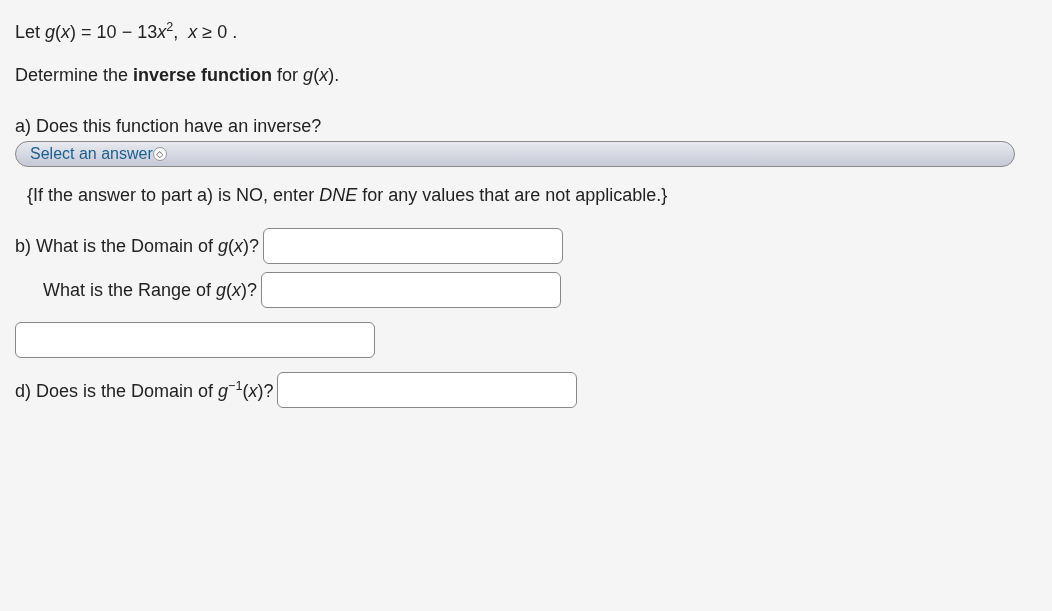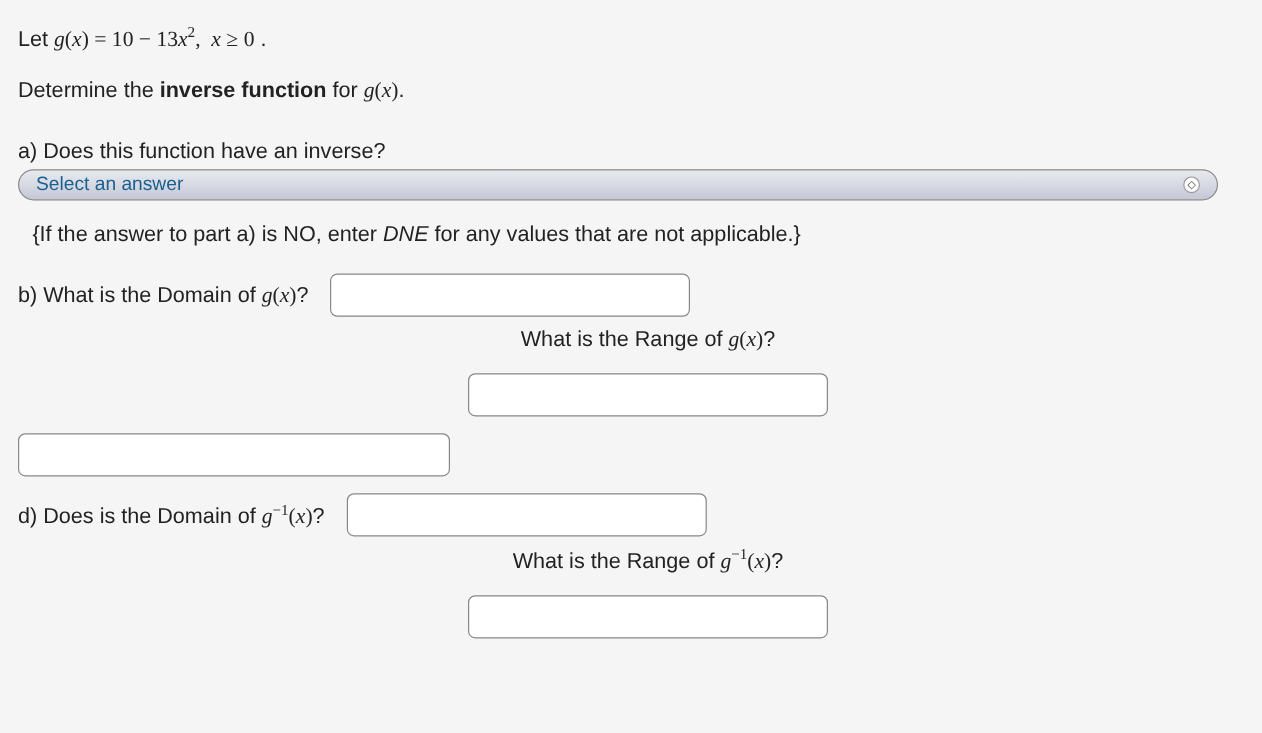--- a/index.html
+++ b/index.html
@@ -6,21 +6,21 @@
     body {
       font-family: Arial, Helvetica, sans-serif;
       font-size: 18px;
       color: #222;
       background: #f5f5f5;
       padding: 20px 15px;
       width: 1052px;
       height: 611px;
     }
     .line { margin-bottom: 22px; }
-    .math { font-family: Liberation Serif, serif; font-style: italic; }
+    .math { font-family: Liberation Sans, sans-serif; font-style: italic; }
     .math .paren { font-style: normal; }
     .math sup { font-size: 0.7em; vertical-align: super; font-style: normal; }
     .math .num { font-style: normal; }
     .bold { font-weight: bold; font-style: normal; }
     .dne { font-style: italic; text-align: center; }
     
     .select-wrap {
       position: relative;
       width: 1000px;
       max-width: 98%;
@@ -29,40 +29,40 @@
     .select {
       width: 100%;
       border: 1px solid #888;
       border-radius: 14px;
       background: linear-gradient(#e8eaf0, #c5c8d5);
       padding: 3px 14px;
       font-size: 16px;
       color: #1a6090;
       display: flex;
       align-items: center;
-      justify-content: space-between;
+      justify-content: flex-start;
       cursor: pointer;
     }
     .select-arrow {
       width: 14px; height: 14px;
       border: 1px solid #999;
       border-radius: 50%;
       background: #fcfcfc;
       display: flex;
       align-items: center;
       justify-content: center;
       font-size: 9px;
       color: #444;
       line-height: 1;
     }
     .select-arrow::before { content: "◇"; }
     
     .q { margin-bottom: 14px; }
-    .row { display: flex; align-items: center; gap: 18px; margin-bottom: 8px; }
-    .row.indent { padding-left: 28px; flex-direction: column; }
+    .row { display: flex; align-items: center; gap: 4px; margin-bottom: 8px; }
+    .row.indent { padding-left: 28px; }
     
     input.answer {
       border: 1.5px solid #888;
       border-radius: 6px;
       height: 36px;
       padding: 4px 8px;
       font-size: 16px;
       background: #fff;
     }
     .w-med { width: 300px; }
@@ -112,17 +112,13 @@
   <div class="row">
     <input class="answer w-long" style="">
   </div>
 </div>
 
 <div class="q">
   <div class="row">
     <span><span>d) Does is the Domain of </span><span class="math">g<sup>−1</sup><span class="paren">(</span>x<span class="paren">)</span></span><span>?</span></span>
     <input class="answer w-med" style="">
   </div>
-  <div class="row indent">
-    <span><span>What is the Range of </span><span class="math">g<sup>−1</sup><span class="paren">(</span>x<span class="paren">)</span></span><span>?</span></span>
-    <input class="answer w-med" style="">
-  </div>
 </div>
 
 </body></html>

